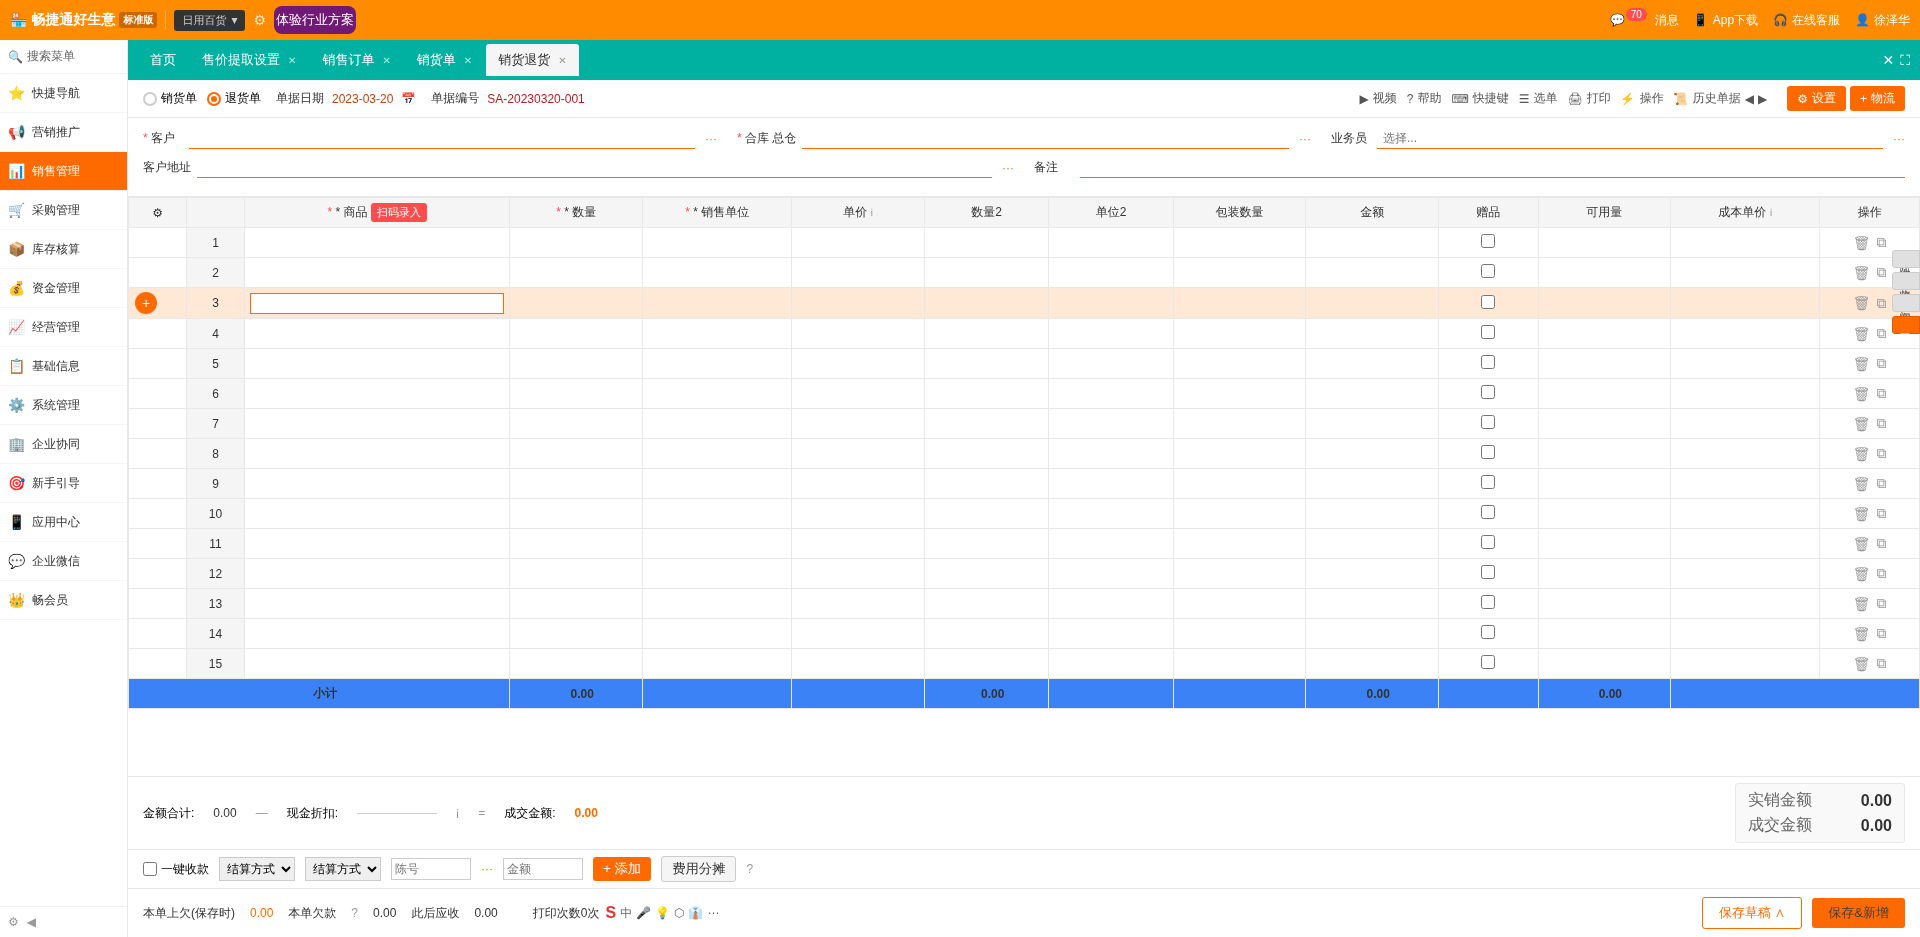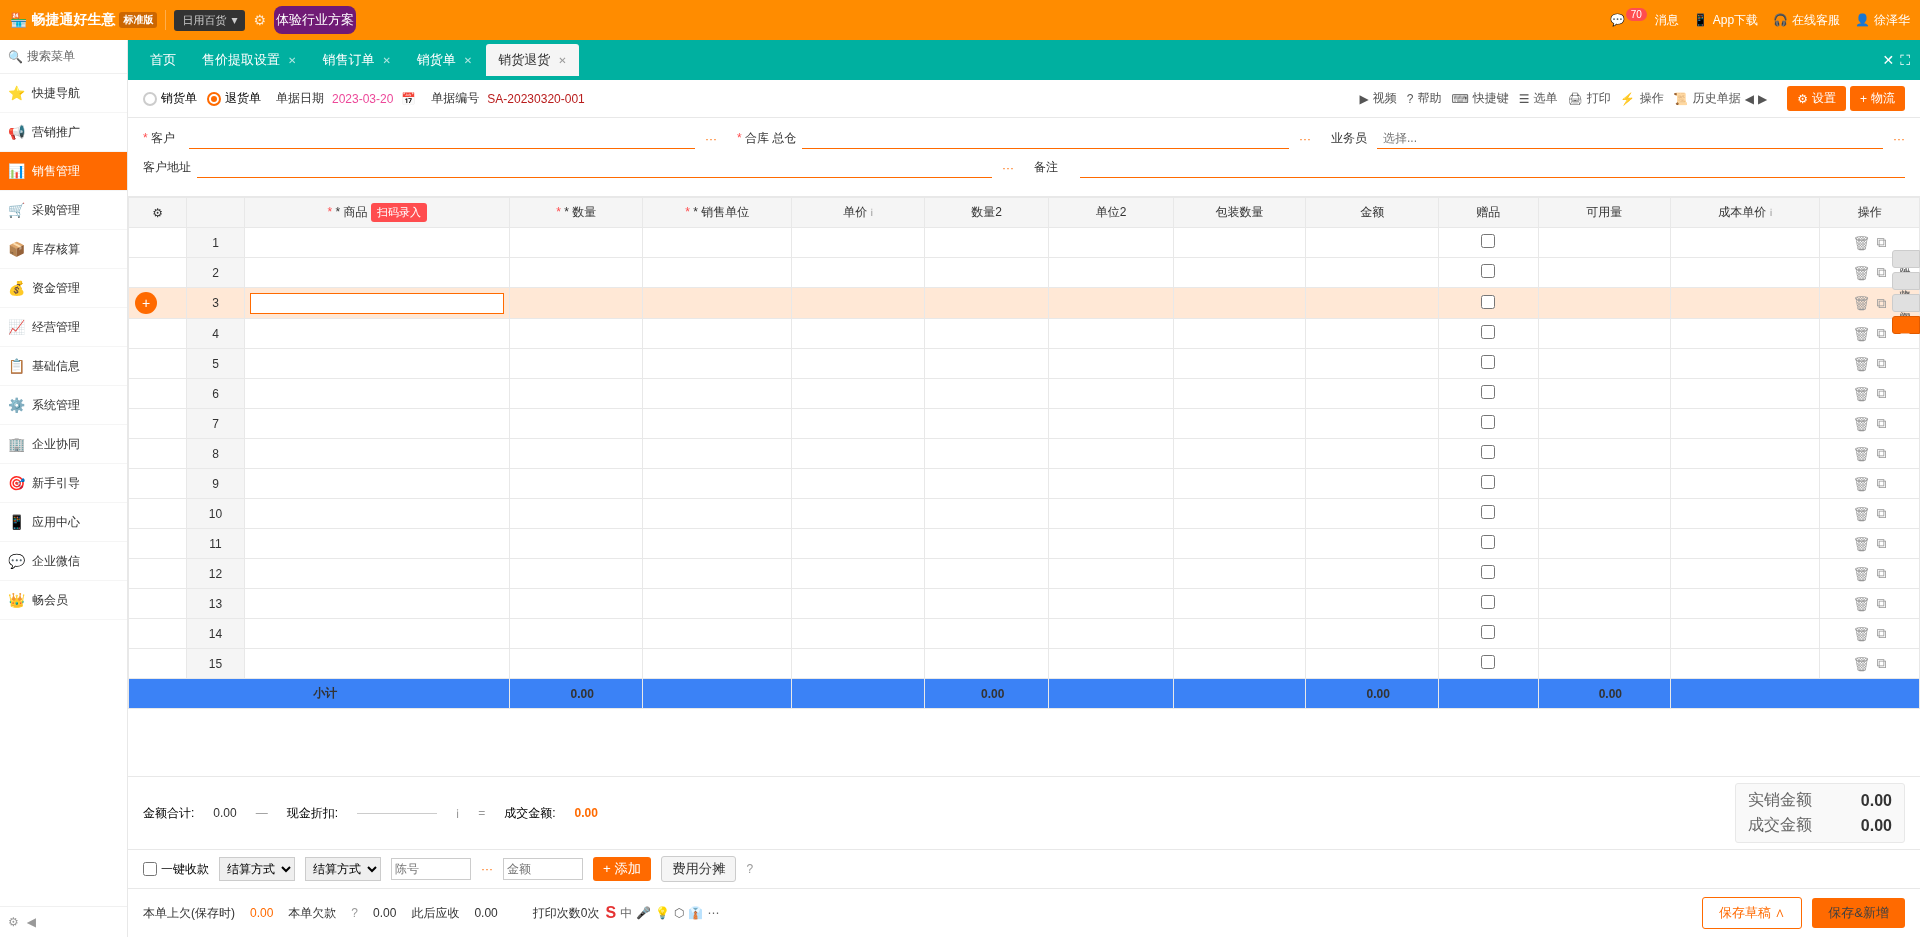--- a/index.html
+++ b/index.html
@@ -256,21 +256,21 @@
                 <span>销货单</span>
               </div>
               <div class="radio-item">
                 <div class="radio-dot selected"></div>
                 <span>退货单</span>
               </div>
             </div>
 
             <div class="doc-info">
               <span>单据日期</span>
-              <span style="color:#ec4899; cursor:pointer;">2023-03-20</span>
+              <span style="color:#c2410c; cursor:pointer;">2023-03-20</span>
               <span class="calendar-icon">📅</span>
             </div>
 
             <div class="doc-info">
               <span>单据编号</span>
               <span style="color:#b91c1c;">SA-20230320-001</span>
             </div>
           </div>
           <div class="doc-toolbar-right">
             <div class="toolbar-action">

